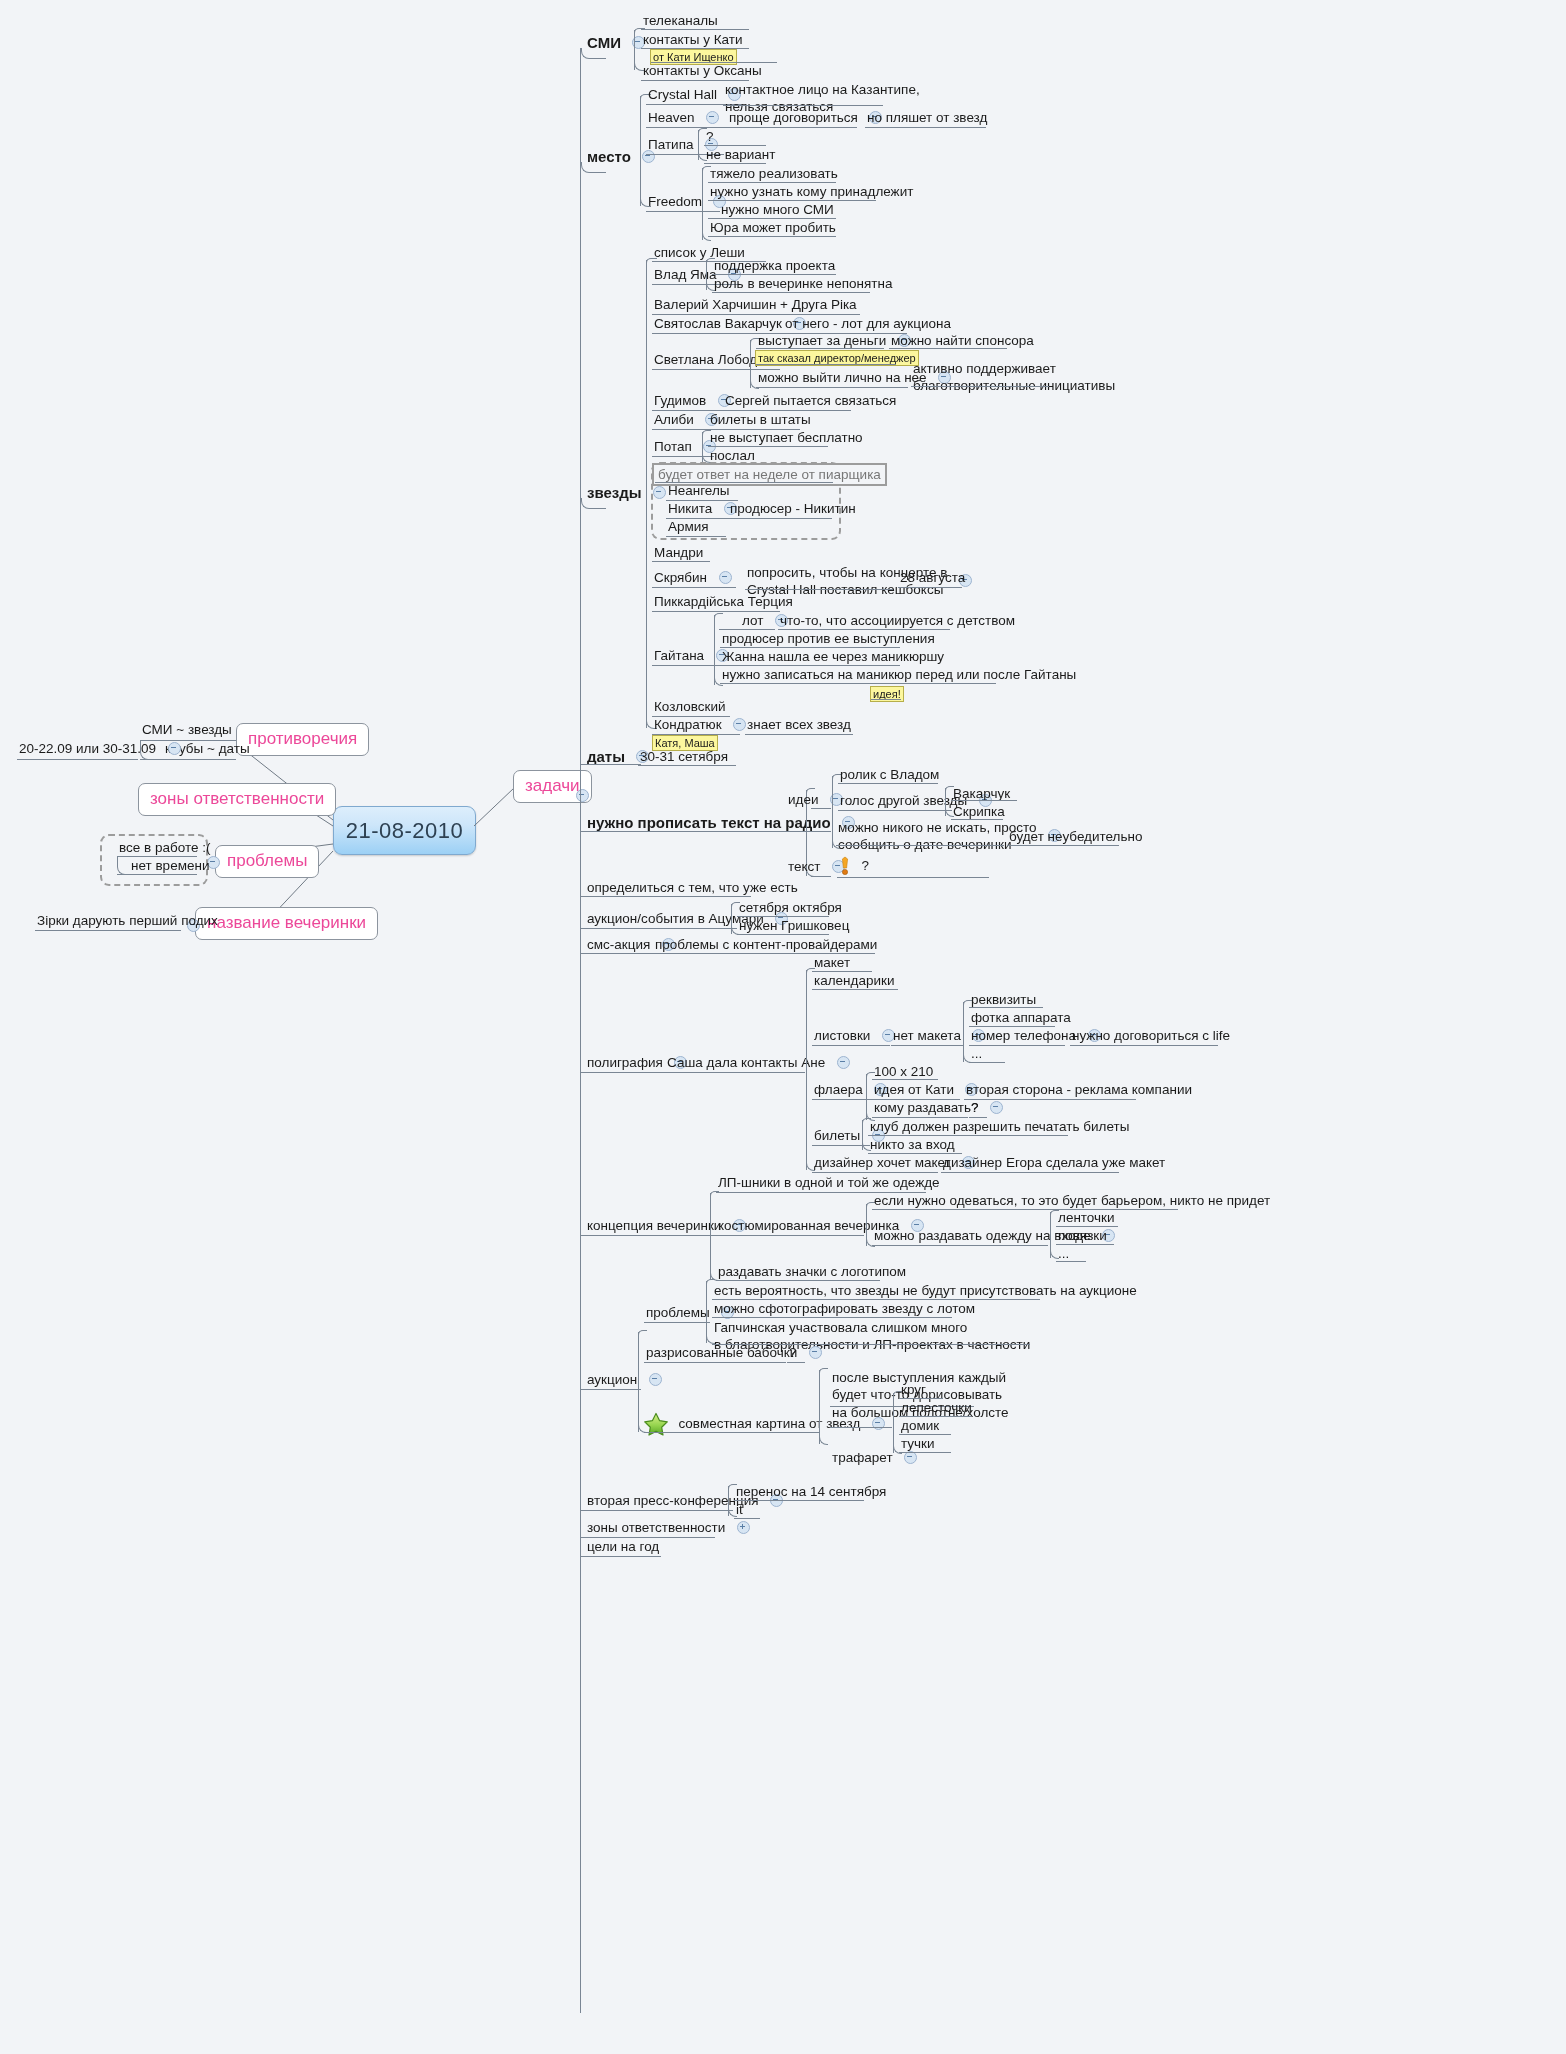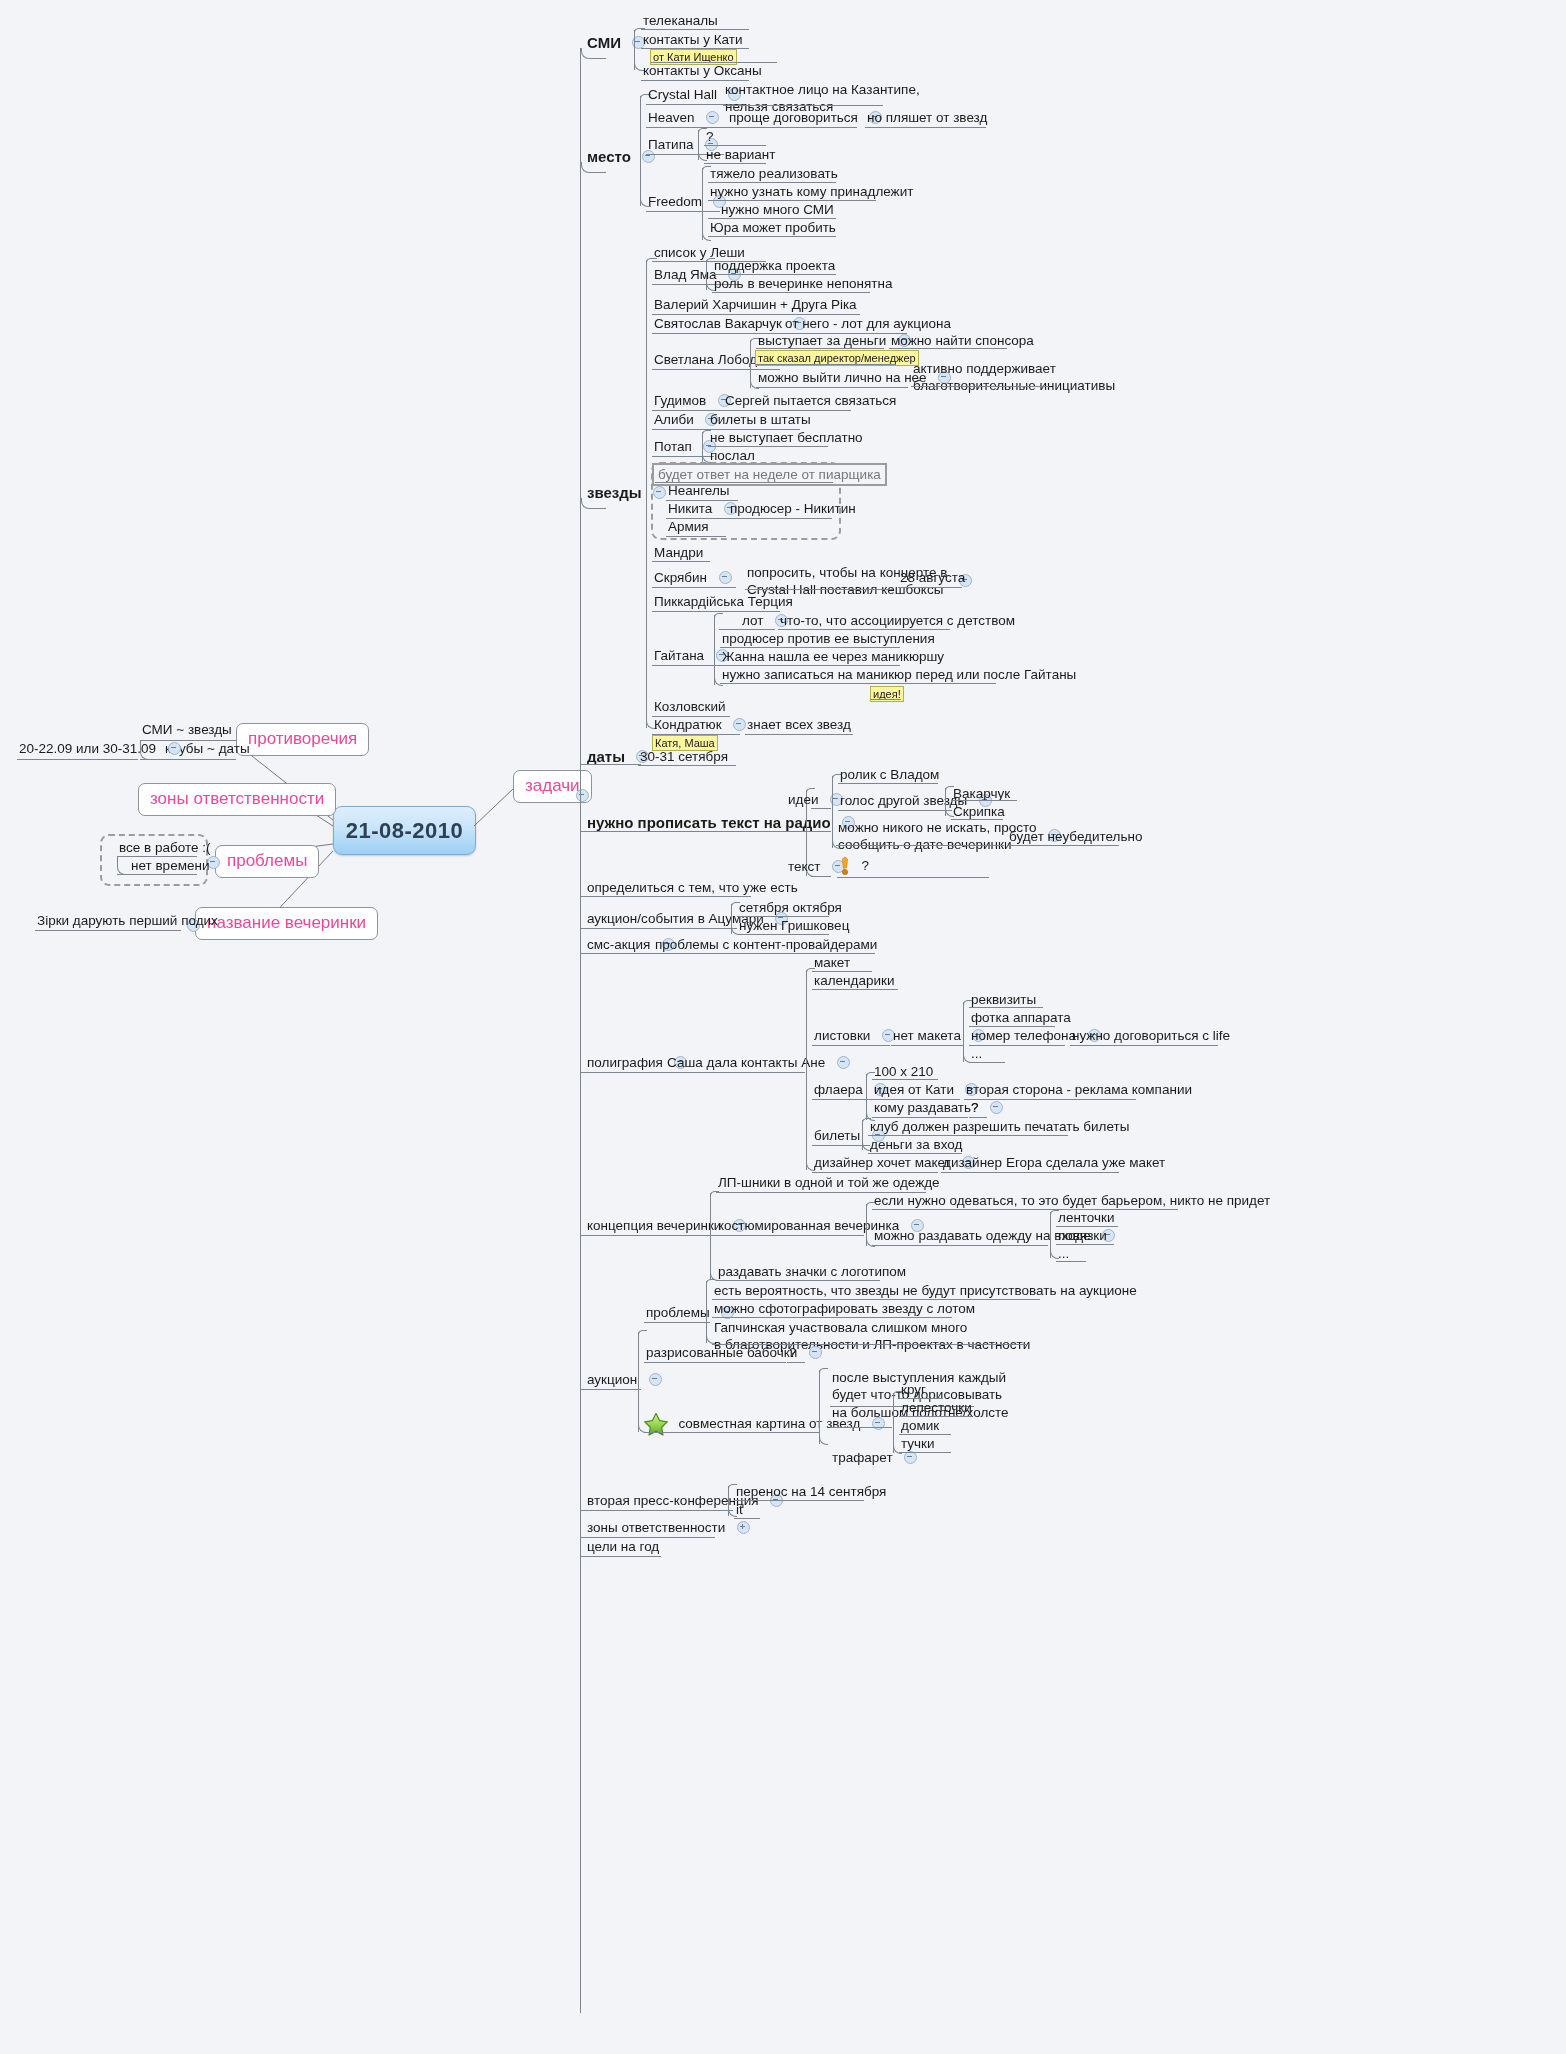--- a/index.html
+++ b/index.html
@@ -53,21 +53,21 @@
   }
   
   #central{
     position:absolute;left:333px;top:806px;width:141px;height:47px;
     border:1px solid #7fa9cf;border-radius:9px;
     background:linear-gradient(180deg,#ddeefc 0%,#cde6fa 38%,#9cd0f5 100%);
     box-shadow:0 1px 2px rgba(0,0,0,.18);
   }
   #central .ctxt{
     display:block;text-align:center;line-height:47px;
-    font-size:22px;font-weight:bold;color:#2e4152;letter-spacing:.5px;border-radius:22px;
+    font-size:22px;font-weight:normal;color:#2e4152;letter-spacing:.5px;border-radius:22px;
   }
   
   svg.links{position:absolute;left:0;top:0;width:1566px;height:2054px;overflow:visible;}
   svg.links line,svg.links path{stroke:#707a85;stroke-width:1;fill:none;}
   
   .star{display:inline-block;width:26px;height:25px;vertical-align:middle;margin-right:2px;}
   .excl{display:inline-block;width:10px;height:20px;vertical-align:middle;margin:0 4px;}
 </style>
 </head>
 <body>
@@ -656,21 +656,21 @@
 </div>
 <div class="uline" style="left:812px;top:1145px;width:58px;"></div>
 <div class="vline" style="left:862px;top:1120px;height:30px;"></div>
 <div class="cornerT" style="left:862px;top:1118px;width:8px;height:4px;"></div>
 <div class="corner" style="left:862px;top:1140px;width:8px;height:10px;"></div>
 <div class="node" style="left:867px;top:1117px;">
   <span class="txt">клуб должен разрешить печатать билеты</span>
 </div>
 <div class="uline" style="left:868px;top:1135px;width:200px;"></div>
 <div class="node" style="left:867px;top:1135px;">
-  <span class="txt">деньги за вход</span>
+  <span class="txt">никто за вход</span>
 </div>
 <div class="uline" style="left:868px;top:1153px;width:94px;"></div>
 
 <div class="node" style="left:811px;top:1153px;">
   <span class="txt">дизайнер хочет макет</span>
   <span class="toggle"></span>
 </div>
 <div class="uline" style="left:812px;top:1172px;width:126px;"></div>
 <div class="node" style="left:940px;top:1153px;">
   <span class="txt">дизайнер Егора сделала уже макет</span>

